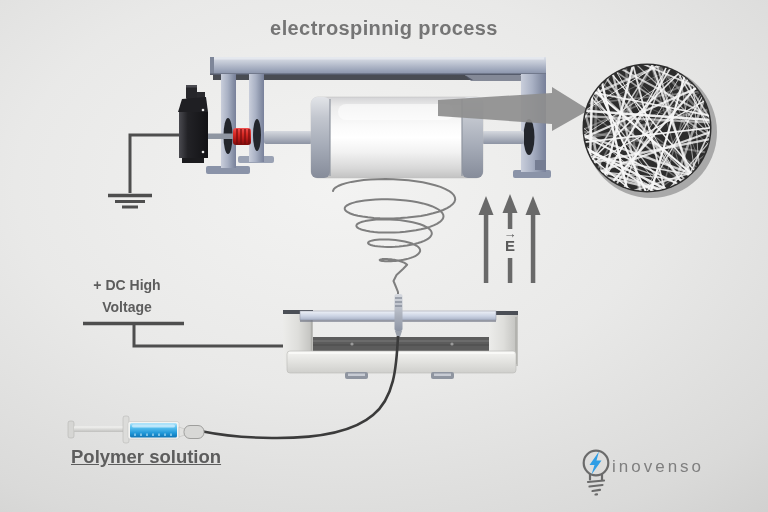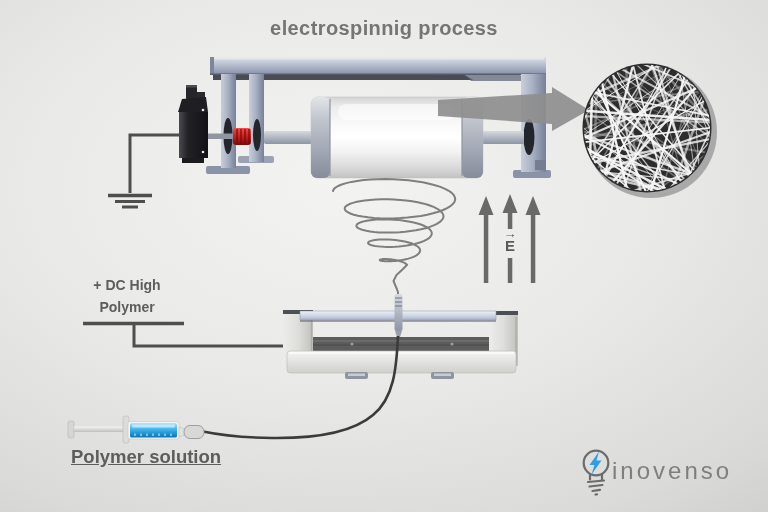--- a/index.html
+++ b/index.html
@@ -7,21 +7,21 @@
   #stage{position:relative;width:768px;height:512px;overflow:hidden;
     background:radial-gradient(ellipse 120% 115% at 44% 36%, #f3f3f2 0%, #e9e9e8 35%, #dadad9 62%, #c6c6c5 85%, #b0b0af 100%);}
   #diagram{position:absolute;left:0;top:0;}
   .txt{position:absolute;color:#5d5d5d;font-weight:700;}
   #title{left:0;top:17px;width:768px;text-align:center;font-size:20px;color:#757575;letter-spacing:.4px;}
   #voltage-label{left:62px;top:274px;width:130px;text-align:center;font-size:14px;line-height:22px;}
   #polymer-label{left:71px;top:446px;font-size:18.5px;text-decoration:underline;}
   #e-label{left:498px;top:229px;width:24px;text-align:center;color:#5a5a5a;}
   #e-label .vec{display:block;font-size:13px;line-height:9px;font-weight:700;}
   #e-label .lett{display:block;font-size:15px;line-height:15px;font-weight:700;}
-  #brand-name{left:612px;top:457px;font-size:24px;font-weight:400;color:#7f7f7f;letter-spacing:3px;}
+  #brand-name{left:612px;top:457px;font-size:17px;font-weight:400;color:#7f7f7f;letter-spacing:3px;}
 </style>
 </head>
 <body>
 
 <div id="stage">
 
 <svg id="diagram" width="768" height="512" viewBox="0 0 768 512">
   <defs>
     <linearGradient id="barGrad" x1="0" y1="0" x2="0" y2="1">
       <stop offset="0" stop-color="#dde1e9"></stop>
@@ -331,21 +331,21 @@
     <line x1="589.5" y1="486.5" x2="602.5" y2="485"></line>
     <line x1="592.5" y1="491" x2="600" y2="489.8"></line>
     <line x1="595.5" y1="494.5" x2="597" y2="494.3"></line>
     <polygon stroke="none" fill="#2f9ee5" points="599,451.5 589.5,465 594.5,465 591.5,474.5 601.5,460.5 596.5,460.5"></polygon>
   </g>
 </svg>
 
 <div id="title" class="txt">electrospinnig process</div>
 <div id="voltage-label" class="txt">
   <span>+ DC High</span><br>
-  <span>Polymer</span>
+  <span>Voltage</span>
 </div>
 <div id="e-label" class="txt">
   <span class="vec">→</span>
   <span class="lett">E</span>
 </div>
 <div id="polymer-label" class="txt">Polymer solution</div>
 <div id="brand-name" class="txt">inovenso</div>
 
 </div>
 

